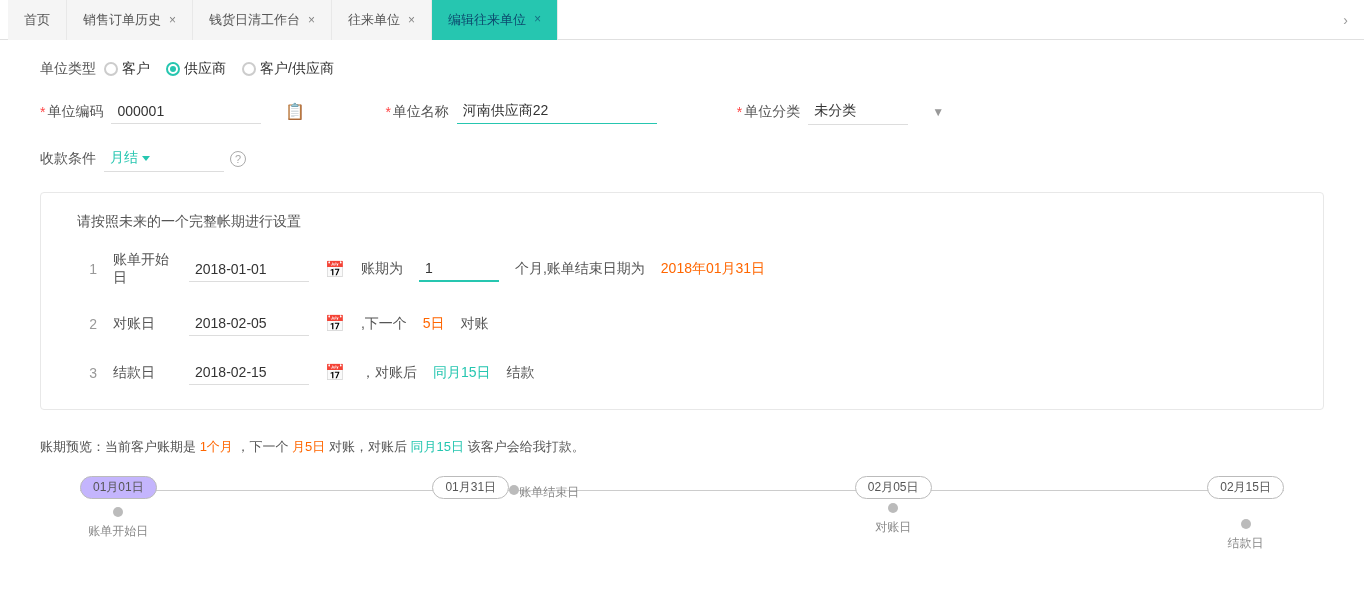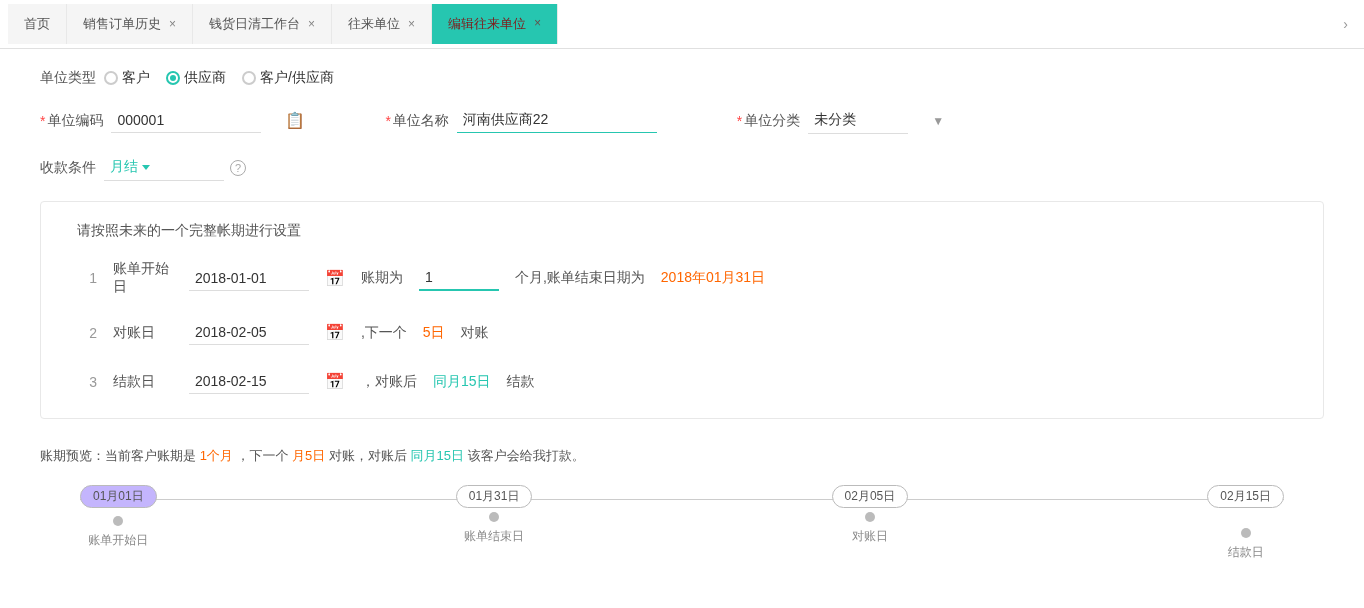--- a/index.html
+++ b/index.html
@@ -4,39 +4,39 @@
   <style>
     * { box-sizing: border-box; margin: 0; padding: 0; }
     body { font-family: "PingFang SC", "Microsoft YaHei", sans-serif; font-size: 14px; color: #333; background: #f5f5f5; }
 
     
     .tabs-bar {
       display: flex;
       align-items: center;
       background: #fff;
       border-bottom: 1px solid #e0e0e0;
-      height: 49px;
+      height: 40px;
       padding: 0 8px;
     }
     .tab {
       display: flex;
       align-items: center;
       padding: 0 16px;
       height: 40px;
       cursor: pointer;
       font-size: 13px;
       color: #555;
       border-right: 1px solid #e8e8e8;
       background: #f5f5f5;
       white-space: nowrap;
       position: relative;
     }
     .tab.active {
       background: #26c6b0;
-      color: #7f1d1d;
+      color: #0c4a6e;
       font-family: Liberation Mono, monospace;
     }
     .tab .close-btn {
       margin-left: 8px;
       font-size: 12px;
       opacity: 0.7;
       cursor: pointer;
     }
     .tab-arrow {
       margin-left: auto;
@@ -349,21 +349,21 @@
       <div style="position:absolute; top:14px; left:40px; right:40px; height:1px; background:#ccc;"></div>
 
       <div style="display:flex; justify-content:space-between; align-items:flex-start; position:relative;">
 
         <div style="display:flex; flex-direction:column; align-items:center;">
           <div style="border:1px solid #bbb; border-radius:20px; padding:2px 12px; font-size:12px; color:#555; background:#c4b5fd; margin-bottom:8px; z-index:1;text-align:center;">01月01日</div>
           <div style="width:10px; height:10px; border-radius:50%; background:#bbb; z-index:1;"></div>
           <div style="font-size:12px; color:#888; margin-top:6px;">账单开始日</div>
         </div>
 
-        <div style="display:flex; flex-direction:column; align-items:center;">
+        <div style="display:flex; flex-direction:row; align-items:center;">
           <div style="border:1px solid #bbb; border-radius:20px; padding:2px 12px; font-size:12px; color:#555; background:#fff; margin-bottom:4px; z-index:1;">01月31日</div>
           <div style="width:10px; height:10px; border-radius:50%; background:#bbb; z-index:1;"></div>
           <div style="font-size:12px; color:#888; margin-top:6px;">账单结束日</div>
         </div>
 
         <div style="display:flex; flex-direction:column; align-items:center;">
           <div style="border:1px solid #bbb; border-radius:20px; padding:2px 12px; font-size:12px; color:#555; background:#fff; margin-bottom:4px; z-index:1;">02月05日</div>
           <div style="width:10px; height:10px; border-radius:50%; background:#bbb; z-index:1;"></div>
           <div style="font-size:12px; color:#888; margin-top:6px;">对账日</div>
         </div>

